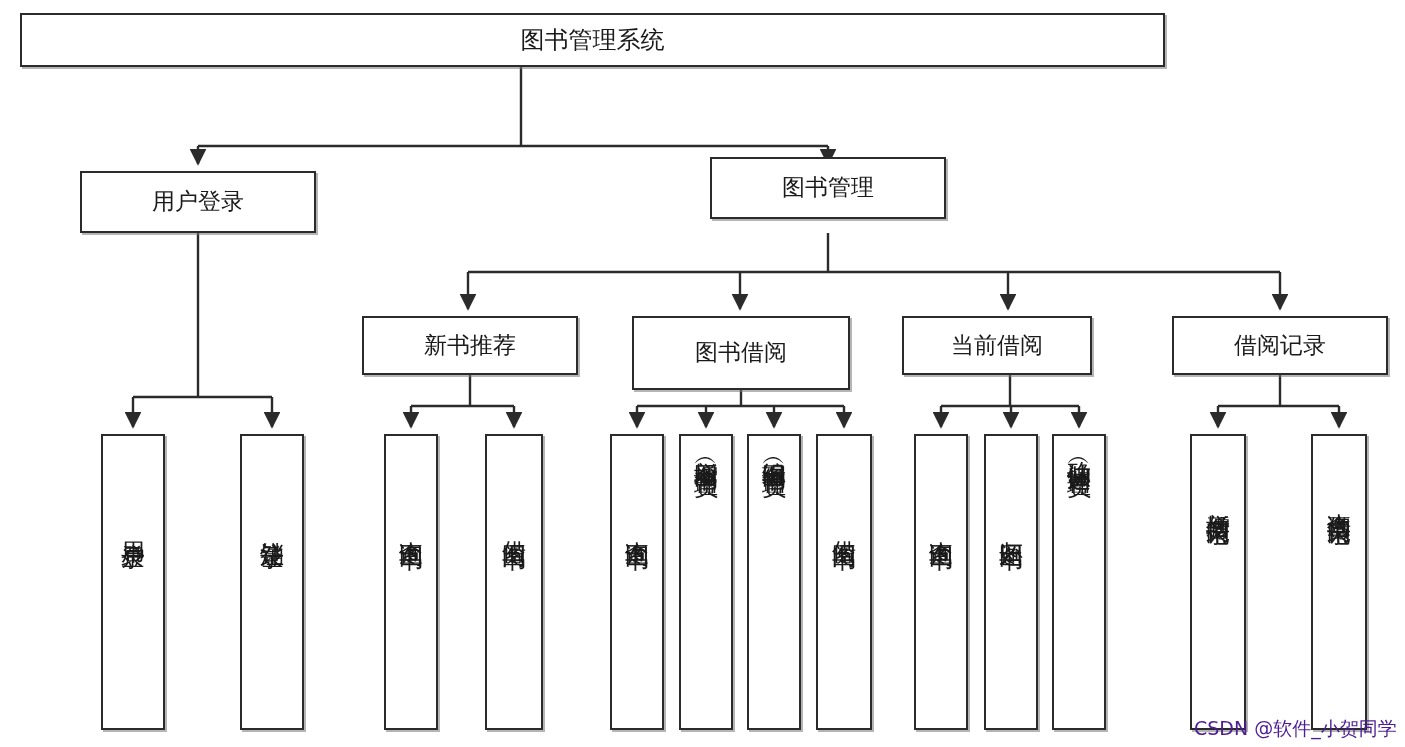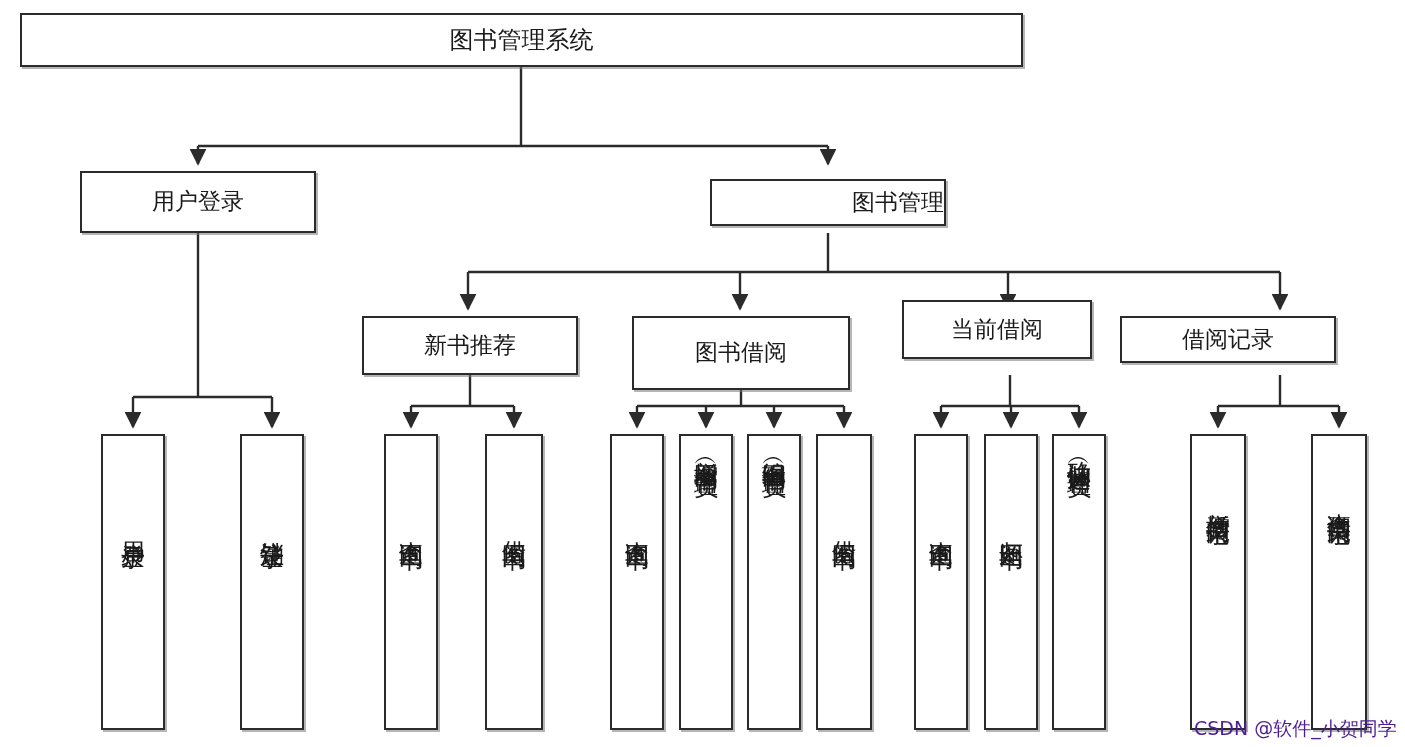--- a/index.html
+++ b/index.html
@@ -124,41 +124,41 @@
       <path d="M 1011 406 L 1011 427" marker-end="url(#arrow)"></path>
       <path d="M 1079 406 L 1079 427" marker-end="url(#arrow)"></path>
 
       <path d="M 1280 375 L 1280 406"></path>
       <path d="M 1218 406 L 1339 406"></path>
       <path d="M 1218 406 L 1218 427" marker-end="url(#arrow)"></path>
       <path d="M 1339 406 L 1339 427" marker-end="url(#arrow)"></path>
     </g>
   </svg>
 
-  <div class="node horiz root" style="left:20px; top:13px; width:1003px; height:54px;">
+  <div class="node horiz root" style="left:20px; top:13px; width:1145px; height:54px;">
     <span class="label">图书管理系统</span>
   </div>
 
   <div class="node horiz" style="left:80px; top:171px; width:236px; height:62px;">
     <span class="label">用户登录</span>
   </div>
-  <div class="node horiz" style="left:710px; top:179px; width:236px; height:47px;justify-content:flex-end;">
+  <div class="node horiz" style="left:710px; top:157px; width:236px; height:62px;">
     <span class="label">图书管理</span>
   </div>
 
   <div class="node horiz" style="left:362px; top:316px; width:216px; height:59px;justify-content:center;">
     <span class="label">新书推荐</span>
   </div>
   <div class="node horiz" style="left:632px; top:316px; width:218px; height:74px;">
     <span class="label">图书借阅</span>
   </div>
-  <div class="node horiz" style="left:902px; top:300px; width:190px; height:59px;">
+  <div class="node horiz" style="left:902px; top:316px; width:190px; height:59px;">
     <span class="label">当前借阅</span>
   </div>
-  <div class="node horiz" style="left:1120px; top:316px; width:216px; height:47px;">
+  <div class="node horiz" style="left:1172px; top:316px; width:216px; height:59px;">
     <span class="label">借阅记录</span>
   </div>
 
   <div class="node vert mid" style="left:101px; top:434px; width:64px; height:296px;">
     <span class="label">用户登录</span>
   </div>
   <div class="node vert mid" style="left:240px; top:434px; width:64px; height:296px;">
     <span class="label">注销登录</span>
   </div>
 

